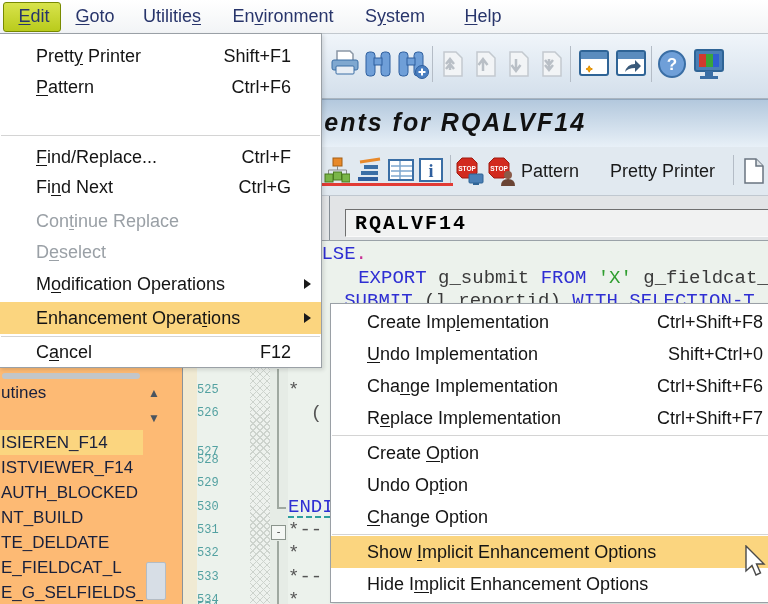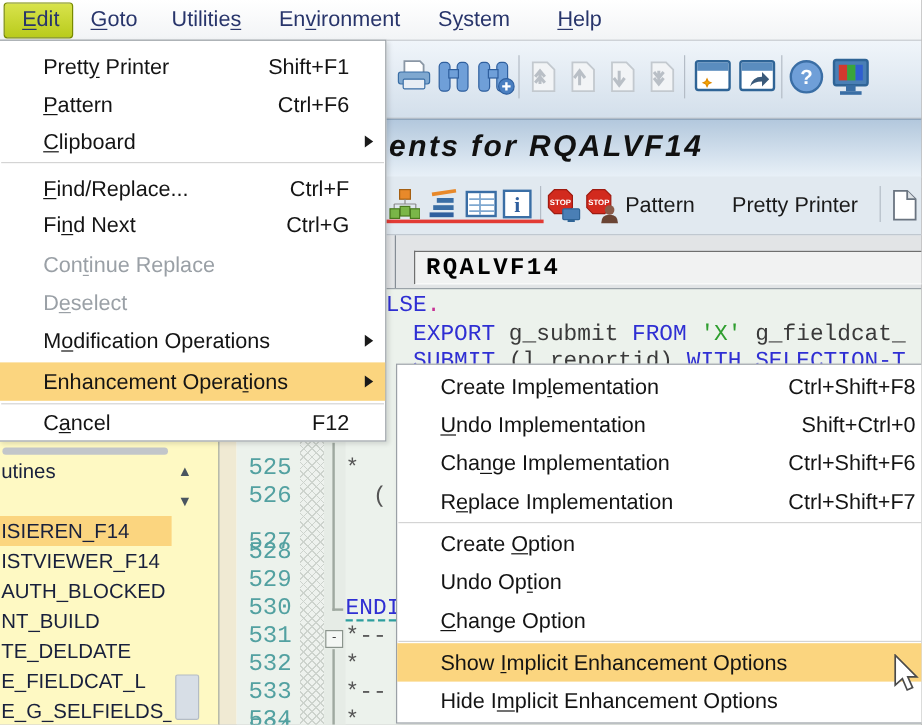--- a/index.html
+++ b/index.html
@@ -25,33 +25,33 @@
   
   .fieldrow{position:absolute;left:197px;top:195px;width:571px;height:45px;background:#e2e4e6;}
   .fr-vline{position:absolute;left:132px;top:0;width:1px;height:45px;background:#858d95;}
   .pgm-field{position:absolute;left:148px;top:14px;width:430px;height:28px;background:#f1f2f2;
              border-top:1px solid #6f6f6f;border-left:1px solid #6f6f6f;border-right:1px solid #fafafa;border-bottom:1px solid #fafafa;
              font-family:"Liberation Mono",monospace;font-weight:bold;font-size:20px;letter-spacing:2px;color:#000;line-height:27px;padding-left:9px;box-sizing:border-box;}
   
   .codearea{position:absolute;left:197px;top:240px;width:571px;height:364px;background:#ecf2ec;border-top:1px solid #9aa2a8;font-family:"Liberation Mono",monospace;}
   .cline{position:absolute;font-size:19px;line-height:22px;white-space:pre;}
   .kw{color:#2f2fd3;} .idn{color:#3a3a3a;} .str{color:#2f9e2f;} .dot{color:#c83296;}
-  .gut-num{position:absolute;left:0;width:49px;text-align:right;padding-right:3px;font-size:20px;line-height:23px;color:#53a1a1;box-sizing:border-box;}
+  .gut-num{position:absolute;left:0;width:49px;text-align:left;padding-right:3px;font-size:12px;line-height:23px;color:#53a1a1;box-sizing:border-box;}
   .hatch{position:absolute;left:53px;top:0;width:20px;height:364px;background:
     repeating-linear-gradient(45deg,#cdd3cd 0 1px,transparent 1px 5px),
     repeating-linear-gradient(-45deg,#cdd3cd 0 1px,transparent 1px 5px),#eef2ee;}
   .foldcol{position:absolute;left:73px;top:0;width:18px;height:364px;background:#e6ece6;}
   .fold-v1{position:absolute;left:80px;top:128px;width:2px;height:140px;background:#9fa8a0;}
   .fold-h1{position:absolute;left:80px;top:266px;width:9px;height:2px;background:#9fa8a0;}
   .fold-box{position:absolute;left:74px;top:284px;width:13px;height:13px;background:#f4f7f4;border:1px solid #8a948c;font-size:11px;line-height:11px;text-align:center;color:#444;font-family:"Liberation Sans",sans-serif;}
   .fold-v2{position:absolute;left:80px;top:300px;width:2px;height:64px;background:#9fa8a0;}
   .mfrag{position:absolute;left:91px;font-size:19px;line-height:23px;white-space:pre;color:#555;}
   .enh-dash{position:absolute;left:91px;top:275px;width:42px;border-bottom:2px dashed #2e9e9e;}
   
-  .navigator{position:absolute;left:0;top:367px;width:182px;height:237px;background:#fef9c3;border-right:1px solid #8a9299;}
+  .navigator{position:absolute;left:0;top:367px;width:182px;height:237px;background:#fdba74;border-right:1px solid #8a9299;}
   .nav-hbar{position:absolute;left:2px;top:6px;width:138px;height:6px;background:#c2c6ca;border-radius:3px;}
   .nav-row{position:absolute;left:0;width:142px;height:25px;line-height:25px;font-size:17px;color:#18203c;white-space:nowrap;overflow:hidden;padding-left:1px;}
   .nav-row.sel{background:#fbd57f;}
   .nav-arrow{position:absolute;left:146px;width:16px;height:16px;font-size:12px;line-height:16px;text-align:center;color:#4a5560;}
   .nav-thumb{position:absolute;left:146px;top:195px;width:18px;height:36px;background:#d7dee6;border:1px solid #b4bcc4;border-radius:2px;}
   .beige{position:absolute;left:183px;top:367px;width:14px;height:237px;background:#f0ead3;}
   
   .menu{position:absolute;background:#fff;border:1px solid #9aa0a6;box-shadow:2px 2px 4px rgba(0,0,0,0.12);}
   .editmenu{left:-1px;top:33px;width:321px;height:333px;z-index:30;}
   .submenu{left:330px;top:303px;width:440px;height:298px;z-index:31;}
@@ -91,21 +91,21 @@
     <div class="gut-num" style="top:348px">534</div>
 
     <div class="hatch"></div>
     <div class="foldcol"></div>
     <div class="fold-v1"></div>
     <div class="fold-h1"></div>
     <div class="fold-box">-</div>
     <div class="fold-v2"></div>
 
     <div class="cline" style="left:113px;top:2px"><span class="kw">ELSE</span><span class="dot">.</span></div>
-    <div class="cline" style="left:113px;top:26px"><span style="white-space:pre">   </span><span class="kw">EXPORT</span><span class="idn"> g_submit </span><span class="kw">FROM</span><span class="str"> 'X' </span><span class="idn">g_fieldcat_</span></div>
+    <div class="cline" style="left:127px;top:26px"><span style="white-space:pre">   </span><span class="kw">EXPORT</span><span class="idn"> g_submit </span><span class="kw">FROM</span><span class="str"> 'X' </span><span class="idn">g_fieldcat_</span></div>
     <div class="cline" style="left:113px;top:49px"><span style="white-space:pre">   </span><span class="kw">SUBMIT</span><span class="idn"> (l_reportid) </span><span class="kw">WITH SELECTION-T</span></div>
 
     <div class="mfrag" style="top:138px">*</div>
     <div class="mfrag" style="top:161px">  (</div>
     <div class="mfrag kw" style="top:255px;color:#2f2fd3">ENDIF</div>
     <div class="enh-dash"></div>
     <div class="mfrag" style="top:278px">*--</div>
     <div class="mfrag" style="top:301px">*</div>
     <div class="mfrag" style="top:325px">*--</div>
     <div class="mfrag" style="top:348px">*</div>
@@ -249,24 +249,20 @@
 
   <div class="menu editmenu">
     <div class="emi" style="top:7px">
         <span class="lab"><span>Prett</span><span class="u">y</span><span> Printer</span></span>
         <span class="sc">Shift+F1</span>
       </div>
     <div class="emi" style="top:38px">
         <span class="lab"><span class="u">P</span><span>attern</span></span>
         <span class="sc">Ctrl+F6</span>
       </div>
-    <div class="emi" style="top:69px">
-        <span class="lab"><span class="u">C</span><span>lipboard</span></span>
-        <span class="arr"></span>
-      </div>
     <div class="msep" style="top:101px"></div>
     <div class="emi" style="top:138px">
         <span class="lab"><span>Fi</span><span class="u">n</span><span>d Next</span></span>
         <span class="sc">Ctrl+G</span>
       </div>
     <div class="emi" style="top:108px">
         <span class="lab"><span class="u">F</span><span>ind/Replace...</span></span>
         <span class="sc">Ctrl+F</span>
       </div>
     <div class="emi dis" style="top:172px">

